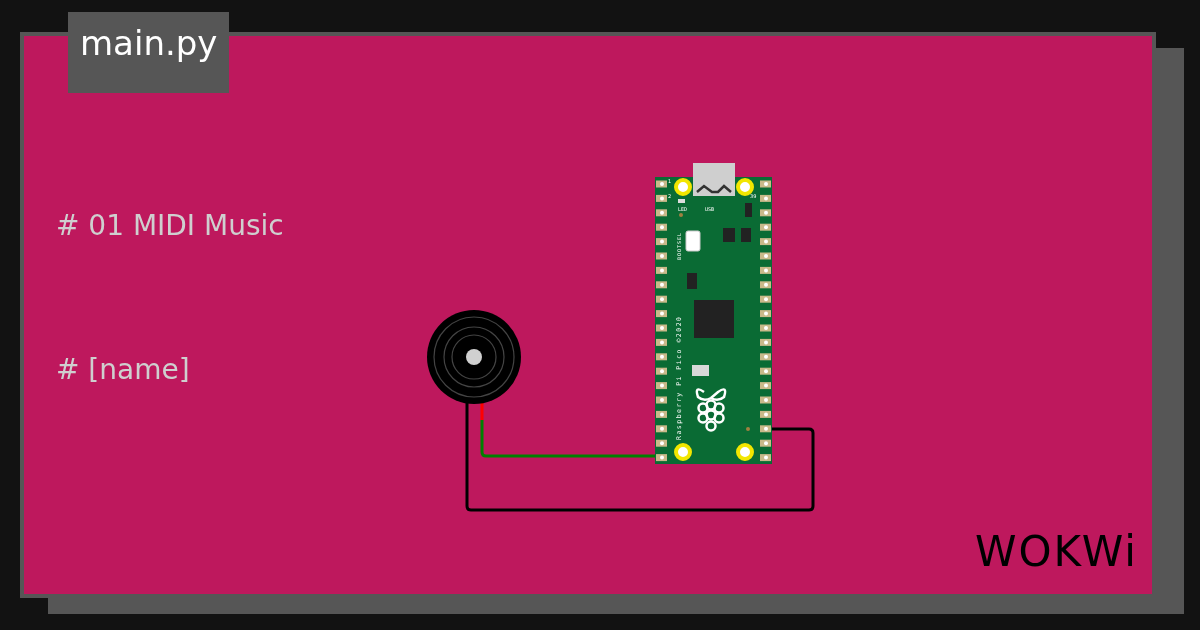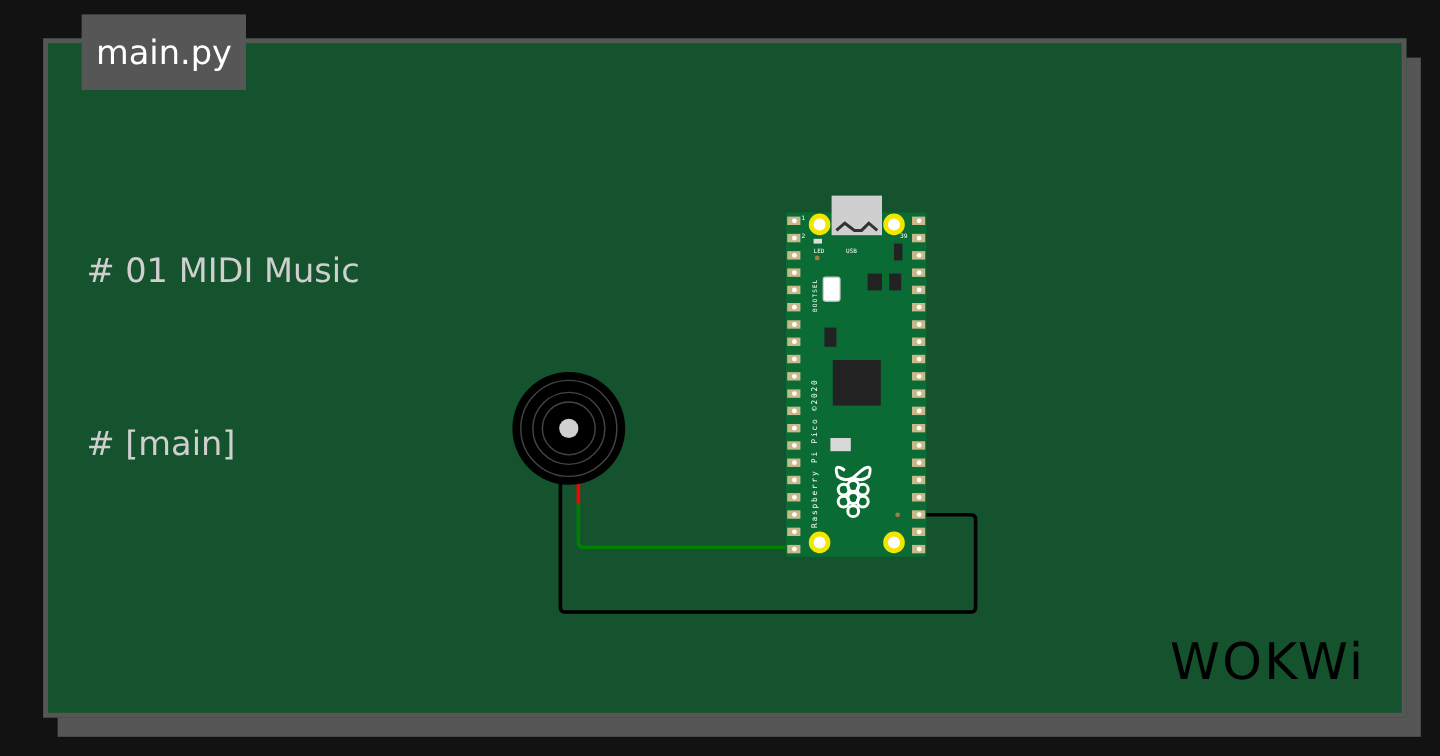--- a/index.html
+++ b/index.html
@@ -6,45 +6,45 @@
     body {
       width: 1200px; height: 630px; background: #121212;
       position: relative; overflow: hidden;
       font-family: "DejaVu Sans", sans-serif;
     }
     .shadow {
       position: absolute; left: 48px; top: 48px; width: 1136px; height: 566px;
       background: #565656;
     }
     .frame {
-      position: absolute; left: 36px; top: 32px; width: 1128px; height: 558px;
-      border: 4px solid #565656; background: #14532d; overflow: hidden; text-decoration: underline;
+      position: absolute; left: 20px; top: 32px; width: 1128px; height: 558px;
+      border: 4px solid #565656; background: #be185d; overflow: hidden; text-decoration: underline;
     }
     .code {
       position: absolute; left: 32px; top: 70px; margin: 0;
       font-family: "DejaVu Sans", sans-serif; font-size: 28px; line-height: 48px;
       color: #cfcfcf; white-space: pre; z-index: 1;
     }
     .code div { height: 48px; }
     .diagram { position: absolute; left: 0; top: 0; z-index: 2; }
     .tab {
-      position: absolute; left: 68px; top: 12px; height: 63px; padding: 0 12px;
-      background: #565656; color: #ffffff; font-size: 28px; line-height: 63px;
+      position: absolute; left: 68px; top: 12px; height: 81px; padding: 0 12px;
+      background: #565656; color: #ffffff; font-size: 34px; line-height: 63px;
       font-family: "DejaVu Sans", sans-serif; z-index: 5;
     }
     .logo { position: absolute; left: 975px; top: 528px; z-index: 4; }
   </style>
 </head>
 <body>
 
 <div class="shadow"></div>
 <div class="frame">
   <div class="code">
     <div># 01 MIDI Music</div>
-    <div># [main]</div>
+    <div># [name]</div>
     
     
     
     
     
     
     
     
   </div>
 </div>

